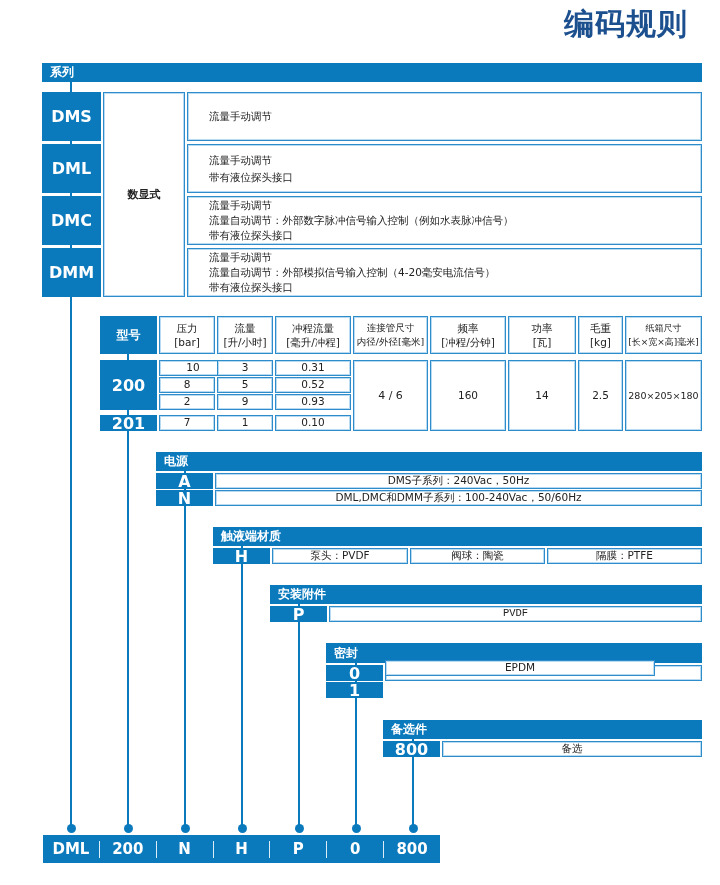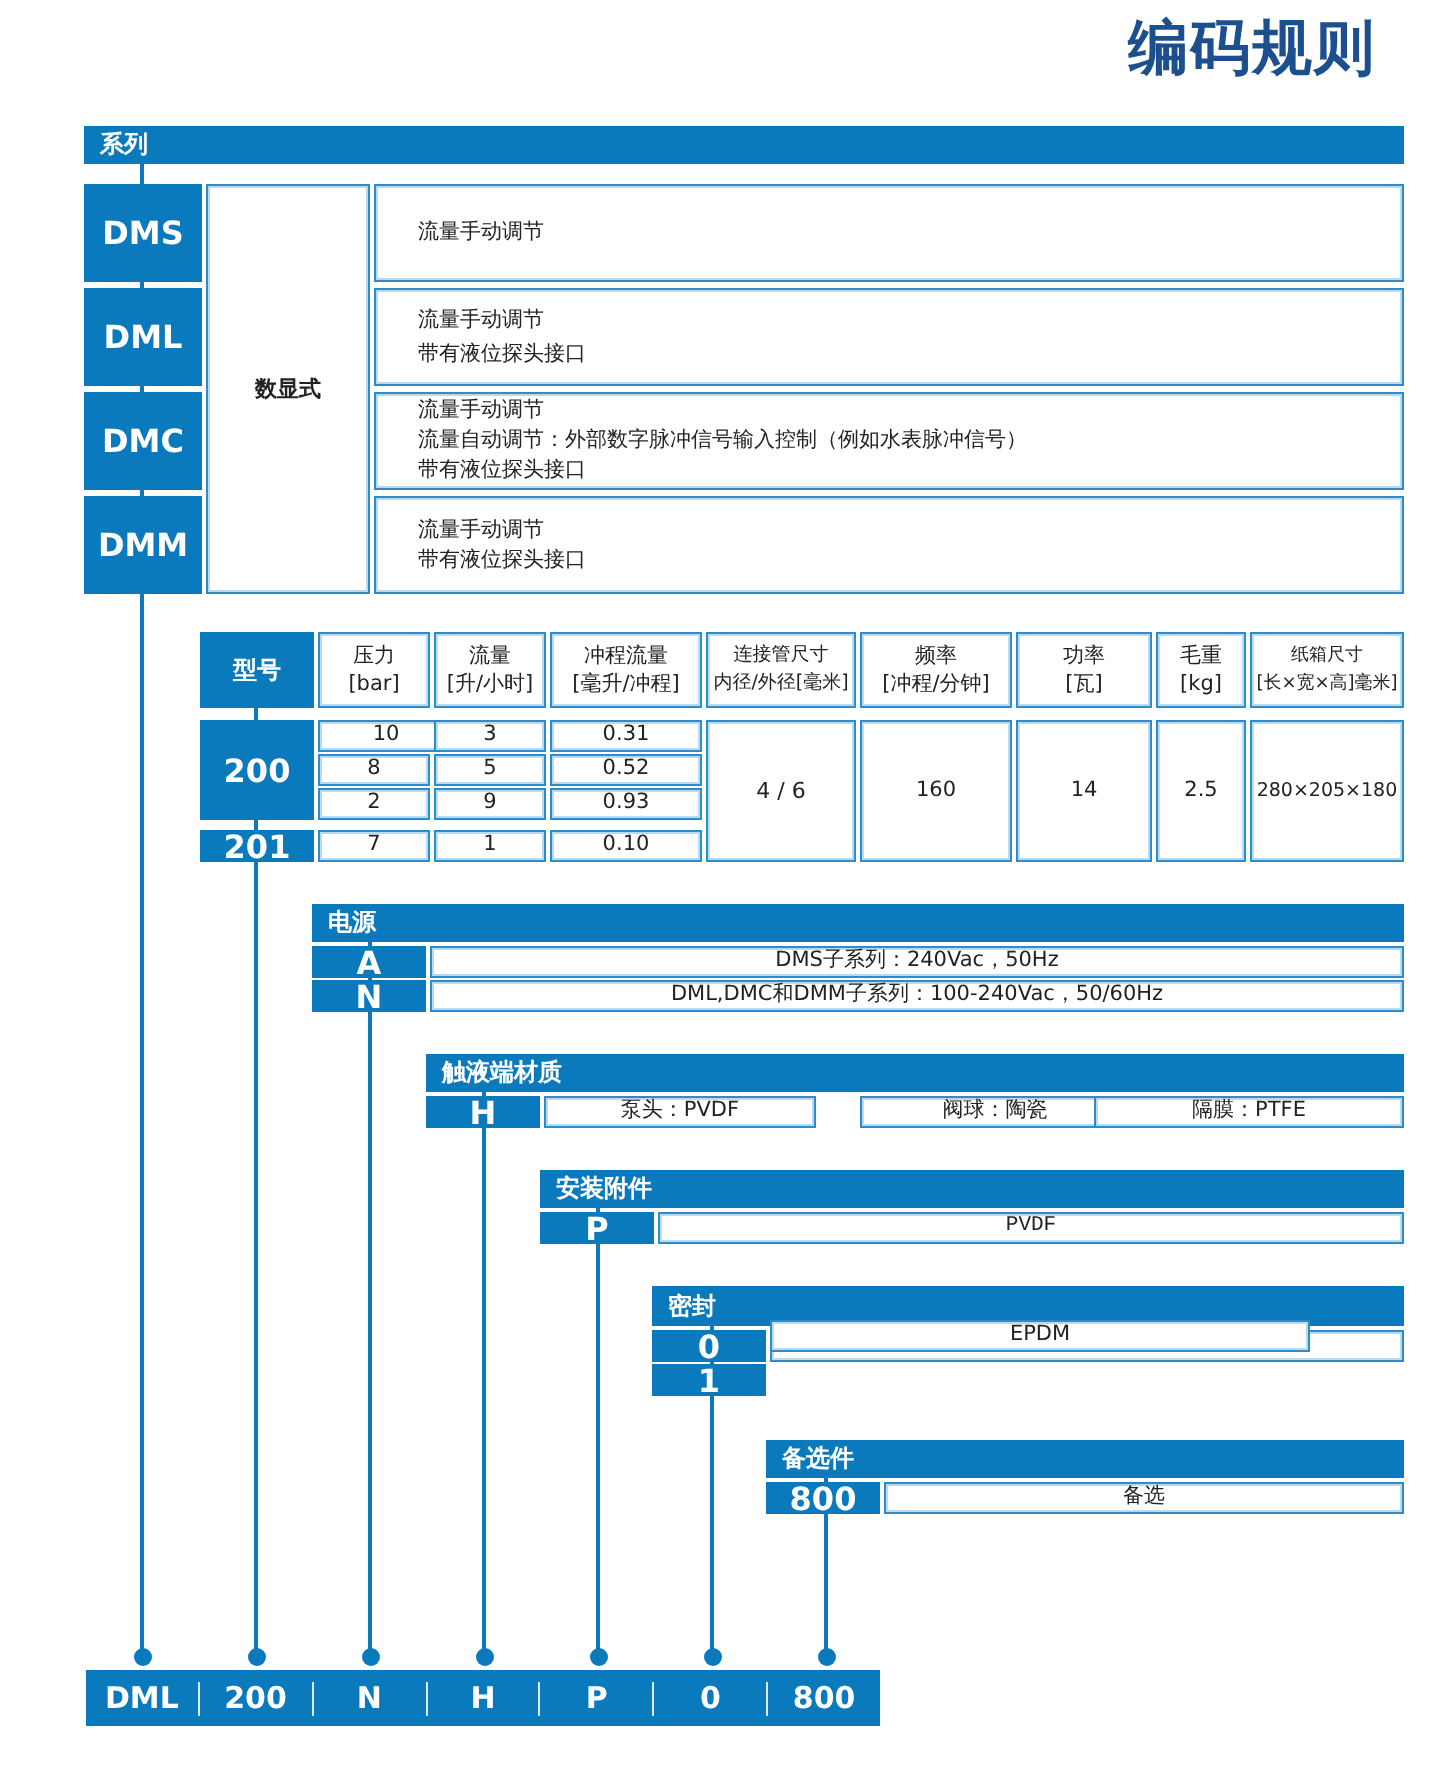--- a/index.html
+++ b/index.html
@@ -50,20 +50,21 @@
   <span>流量手动调节</span>
   <span style="margin-top:2px;">带有液位探头接口</span>
 </div>
 <div class="abs cell cellL desc" style="left:187px;top:196px;width:515px;height:49px;">
   <span>流量手动调节</span>
   <span>流量自动调节：外部数字脉冲信号输入控制（例如水表脉冲信号）</span>
   <span>带有液位探头接口</span>
 </div>
 <div class="abs cell cellL desc" style="left:187px;top:248px;width:515px;height:49px;">
   <span>流量手动调节</span>
+  <span>流量自动调节：外部模拟信号输入控制（4-20毫安电流信号）</span>
   <span>带有液位探头接口</span>
 </div>
 
 <div class="abs code" style="left:100px;top:316px;width:57px;height:38px;font-size:12px;">型号</div>
 <div class="abs cell hdr" style="left:159px;top:316px;width:56px;height:38px;">
     <span>压力</span>
     <span>[bar]</span>
   </div>
 <div class="abs cell hdr" style="left:217px;top:316px;width:56px;height:38px;">
     <span>流量</span>
@@ -121,21 +122,21 @@
 
 <div class="abs bar" style="left:156px;top:452px;width:546px;height:19px;">电源</div>
 <div class="abs code" style="left:156px;top:473px;width:57px;height:16px;">A</div>
 <div class="abs cell" style="left:215px;top:473px;width:487px;height:16px;">DMS子系列：240Vac，50Hz</div>
 <div class="abs code" style="left:156px;top:490px;width:57px;height:16px;">N</div>
 <div class="abs cell" style="left:215px;top:490px;width:487px;height:16px;">DML,DMC和DMM子系列：100-240Vac，50/60Hz</div>
 
 <div class="abs bar" style="left:213px;top:527px;width:489px;height:19px;">触液端材质</div>
 <div class="abs code" style="left:213px;top:548px;width:57px;height:16px;">H</div>
 <div class="abs cell" style="left:272px;top:548px;width:136px;height:16px;">泵头：PVDF</div>
-<div class="abs cell" style="left:410px;top:548px;width:135px;height:16px;margin-left:20px;">阀球：陶瓷</div>
+<div class="abs cell" style="left:410px;top:548px;width:135px;height:16px;">阀球：陶瓷</div>
 <div class="abs cell" style="left:547px;top:548px;width:155px;height:16px;">隔膜：PTFE</div>
 
 <div class="abs bar" style="left:270px;top:585px;width:432px;height:19px;">安装附件</div>
 <div class="abs code" style="left:270px;top:606px;width:57px;height:16px;">P</div>
 <div class="abs cell" style="left:329px;top:606px;width:373px;height:16px;font-family:Liberation Mono, monospace;">PVDF</div>
 
 <div class="abs bar" style="left:326px;top:643px;width:376px;height:20px;">密封</div>
 <div class="abs code" style="left:326px;top:665px;width:57px;height:16px;">0</div>
 <div class="abs cell" style="left:385px;top:665px;width:317px;height:16px;">FPM</div>
 <div class="abs code" style="left:326px;top:682px;width:57px;height:16px;">1</div>

